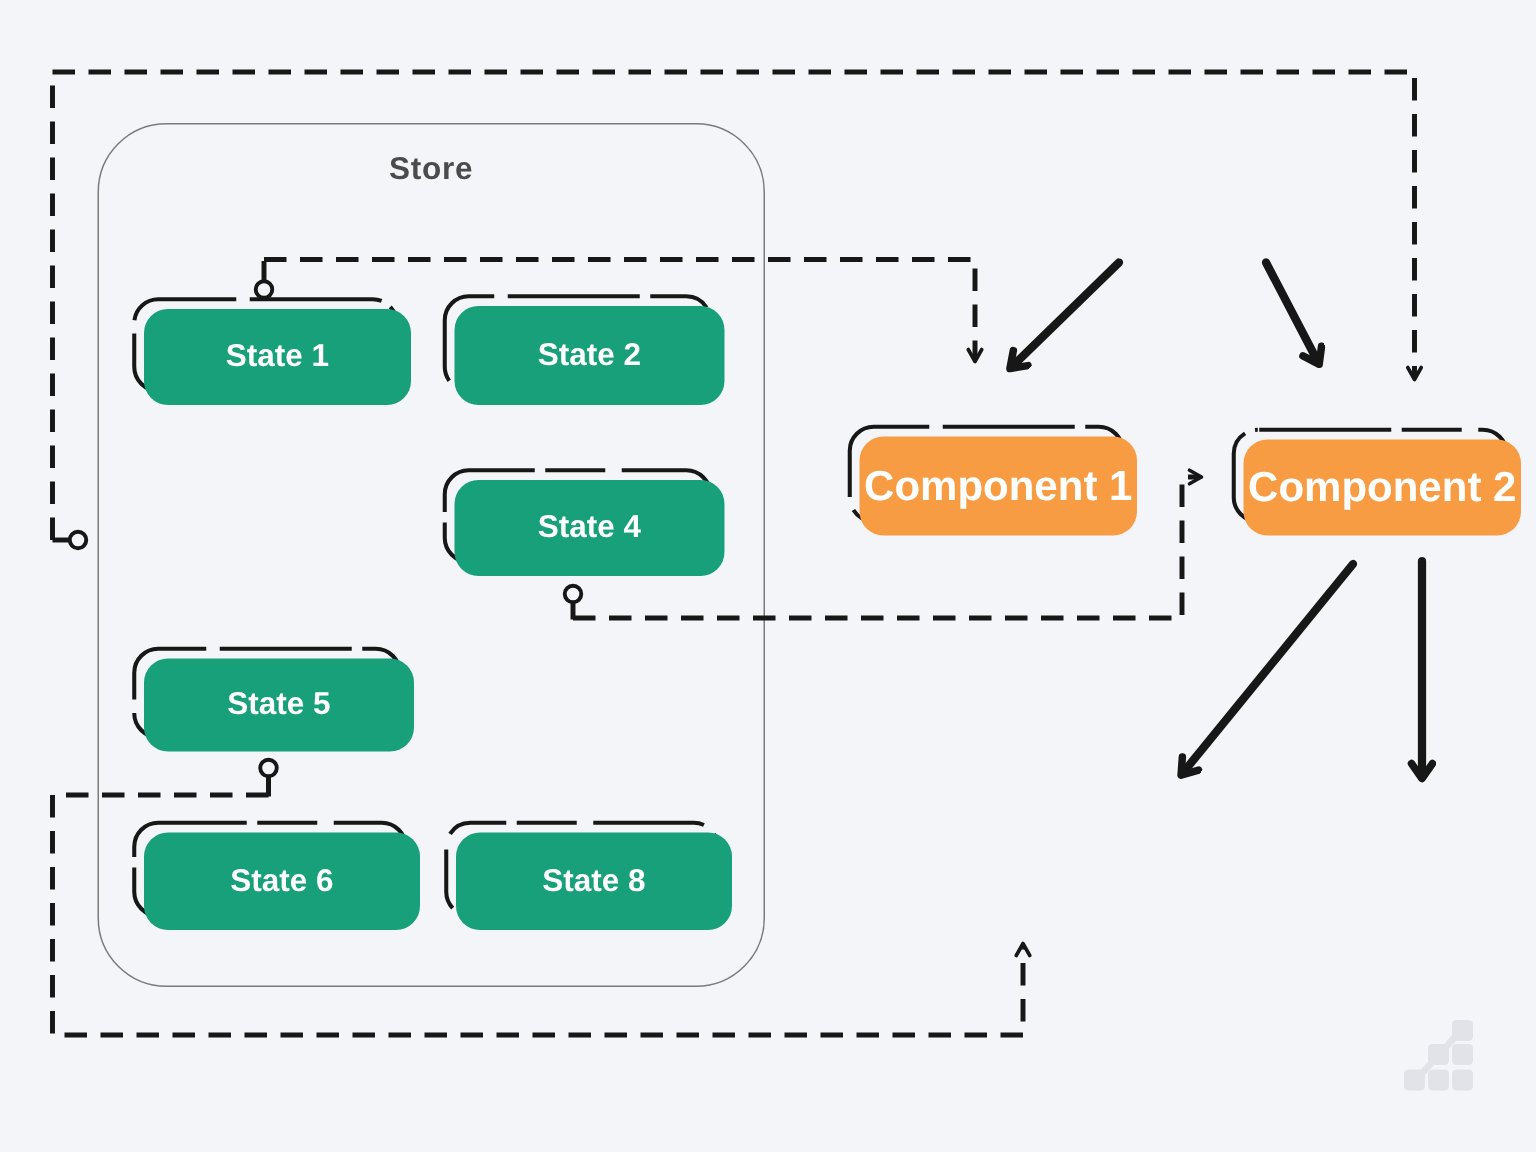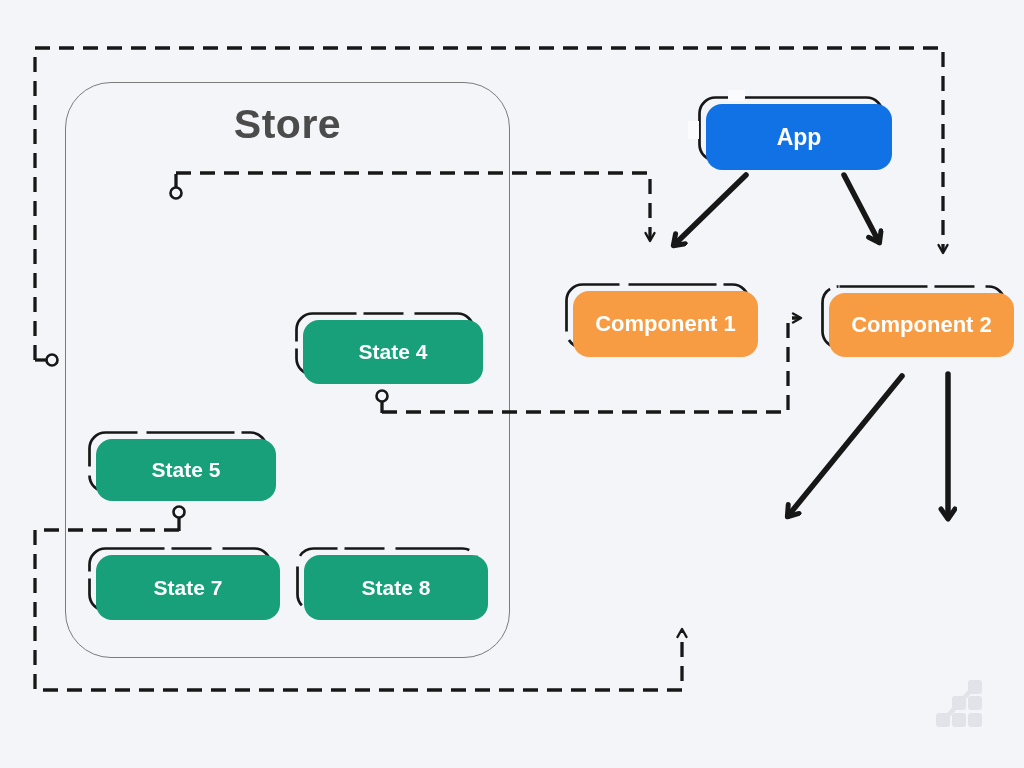--- a/index.html
+++ b/index.html
@@ -11,42 +11,42 @@
   #canvas{position:relative;width:1024px;height:768px;background:var(--c-background,#F4F5F9);}
 
   
   .store{
     position:absolute;left:65px;top:82px;width:445px;height:576px;
     border:1.7px solid var(--c-store_border,#7B7B7B);
     border-radius:46px;box-sizing:border-box;
   }
   .store-title{
     position:absolute;left:0;top:18px;width:100%;
-    text-align:center;font-size:41px;font-weight:bold;
+    text-align:center;font-size:21px;font-weight:bold;
     color:var(--c-title,#4B4B4B);letter-spacing:.5px;
   }
 
   
   .node{position:absolute;}
   .node svg.sk{position:absolute;left:0;top:0;overflow:visible;}
   .node svg.sk rect{
     fill:none;stroke:var(--c-line,#171717);stroke-width:2.7;
     stroke-dasharray:52 9 88 7 40 11 74 9 58 12;
   }
   .node.app svg.sk rect{stroke-dasharray:none;}
   .node .fill{
     position:absolute;left:8px;top:8px;width:100%;height:100%;
     border-radius:16px;display:flex;align-items:center;justify-content:center;
   }
   .node.state .fill{background:var(--c-state,#17A07A);}
   .node.comp  .fill{background:var(--c-component,#F89C44);}
   .node.app   .fill{background:var(--c-app,#1172E5);}
   .lbl{color:#fff;font-weight:bold;}
   .node.state .lbl{font-size:21px;}
-  .node.comp  .lbl{font-size:22px;text-align:center;}
+  .node.comp  .lbl{font-size:28px;text-align:center;}
   .node.app   .lbl{font-size:23px;}
   .mark{position:absolute;background:#FBFBFD;}
   .mark.top{left:30px;top:-6px;width:17px;height:11px;}
   .mark.left{left:-10px;top:25px;width:11px;height:18px;}
 
   
   #wires{position:absolute;left:0;top:0;pointer-events:none;}
   .dash{fill:none;stroke:var(--c-line,#171717);stroke-width:3.3;stroke-dasharray:15 9;}
   .stub{fill:none;stroke:var(--c-line,#171717);stroke-width:3.3;}
   .fat {fill:none;stroke:var(--c-line,#171717);stroke-width:5.5;stroke-linecap:round;}
@@ -57,20 +57,36 @@
 </style>
 </head>
 <body>
 
 <div id="canvas">
 
   <div class="store">
     <div class="store-title">Store</div>
   </div>
 
+  <div class="node state" style="left:88px;top:198px;width:178px;height:64px">
+    <svg class="sk" width="178" height="64">
+        <rect x="1.5" y="1.5" width="175" height="61" rx="16"></rect>
+      </svg>
+    <div class="fill">
+        <span class="lbl">State 1</span>
+      </div>
+  </div>
+  <div class="node state" style="left:295px;top:196px;width:180px;height:66px">
+    <svg class="sk" width="180" height="66">
+        <rect x="1.5" y="1.5" width="177" height="63" rx="16" style="stroke-dashoffset:35px"></rect>
+      </svg>
+    <div class="fill">
+        <span class="lbl">State 2</span>
+      </div>
+  </div>
   <div class="node state" style="left:295px;top:312px;width:180px;height:64px">
     <svg class="sk" width="180" height="64">
         <rect x="1.5" y="1.5" width="177" height="61" rx="16" style="stroke-dashoffset:105px"></rect>
       </svg>
     <div class="fill">
         <span class="lbl">State 4</span>
       </div>
   </div>
   <div class="node state" style="left:88px;top:431px;width:180px;height:62px">
     <svg class="sk" width="180" height="62">
@@ -78,42 +94,32 @@
       </svg>
     <div class="fill">
         <span class="lbl">State 5</span>
       </div>
   </div>
   <div class="node state" style="left:88px;top:547px;width:184px;height:65px">
     <svg class="sk" width="184" height="65">
         <rect x="1.5" y="1.5" width="181" height="62" rx="16" style="stroke-dashoffset:90px"></rect>
       </svg>
     <div class="fill">
-        <span class="lbl">State 7</span>
+        <span class="lbl">State 6</span>
       </div>
   </div>
   <div class="node state" style="left:296px;top:547px;width:184px;height:65px">
     <svg class="sk" width="184" height="65">
         <rect x="1.5" y="1.5" width="181" height="62" rx="16" style="stroke-dashoffset:125px"></rect>
       </svg>
     <div class="fill">
         <span class="lbl">State 8</span>
       </div>
   </div>
 
-  <div class="node app" style="left:698px;top:96px;width:186px;height:66px">
-    <svg class="sk" width="186" height="66">
-        <rect x="1.5" y="1.5" width="183" height="63" rx="16"></rect>
-      </svg>
-    <div class="fill">
-        <span class="lbl">App</span>
-      </div>
-    <div class="mark top"></div>
-    <div class="mark left"></div>
-  </div>
 
   <div class="node comp" style="left:565px;top:283px;width:185px;height:66px">
     <svg class="sk" width="185" height="66">
         <rect x="1.5" y="1.5" width="182" height="63" rx="16" style="stroke-dashoffset:15px"></rect>
       </svg>
     <div class="fill">
         <span class="lbl">Component 1</span>
       </div>
   </div>
   <div class="node comp" style="left:821px;top:285px;width:185px;height:64px">

